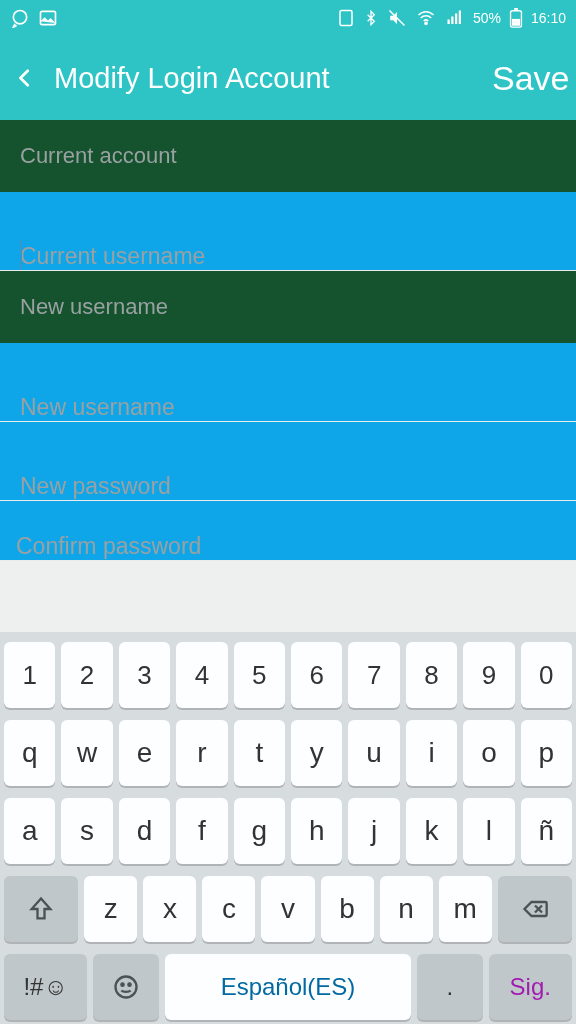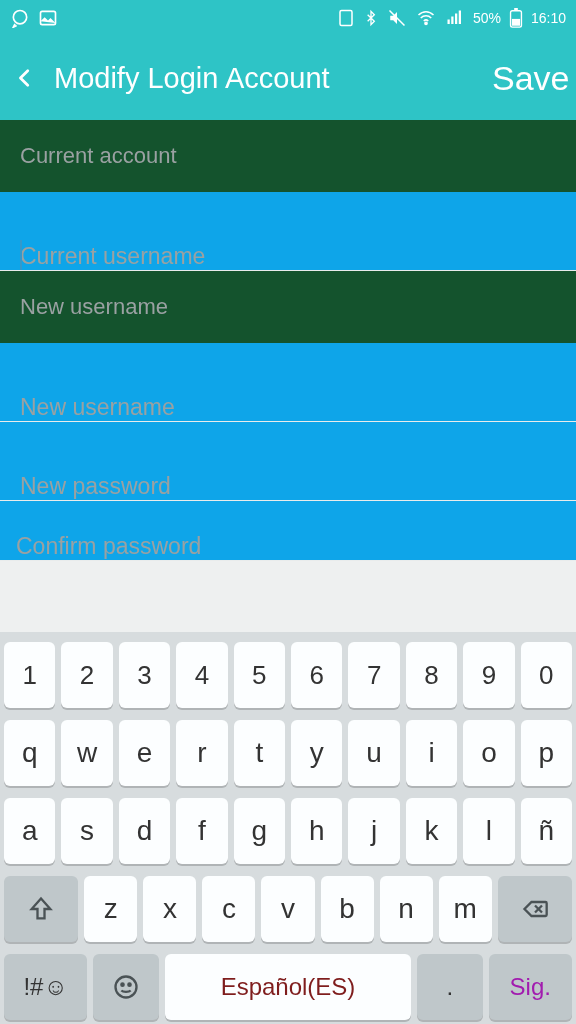--- a/index.html
+++ b/index.html
@@ -48,21 +48,21 @@
     display:flex; flex-direction:column; gap:12px;
   }
   .krow { display:flex; gap:6px; justify-content:center; }
   .key {
     background:#fcfeff; border-radius:6px; box-shadow: 0 2px 0 rgba(0,0,0,.18);
     display:flex; align-items:center; justify-content:center;
     height:66px; flex:1; font-size:28px; color:#333;
   }
   .key.fn { background:#bfc7ca; }
   .key.wide { flex: 1.4; }
-  .key.space { flex: 3.4; font-size:22px; color:#7f1d1d;text-align:center; }
+  .key.space { flex: 3.4; font-size:22px; color:#0369a1;text-align:center; }
   .key.sig { color:#a21caf; font-size:24px; }
   .row-num .key { font-size:26px; }
   .row-bottom .key { font-size:24px; }
   .dot-key { font-size:32px; }
   .shift svg, .bksp svg { width:28px; height:28px; }
   .emoji-key { font-size:26px; }
   .sym-key { font-size:20px; }
 </style>
 </head>
 <body>

